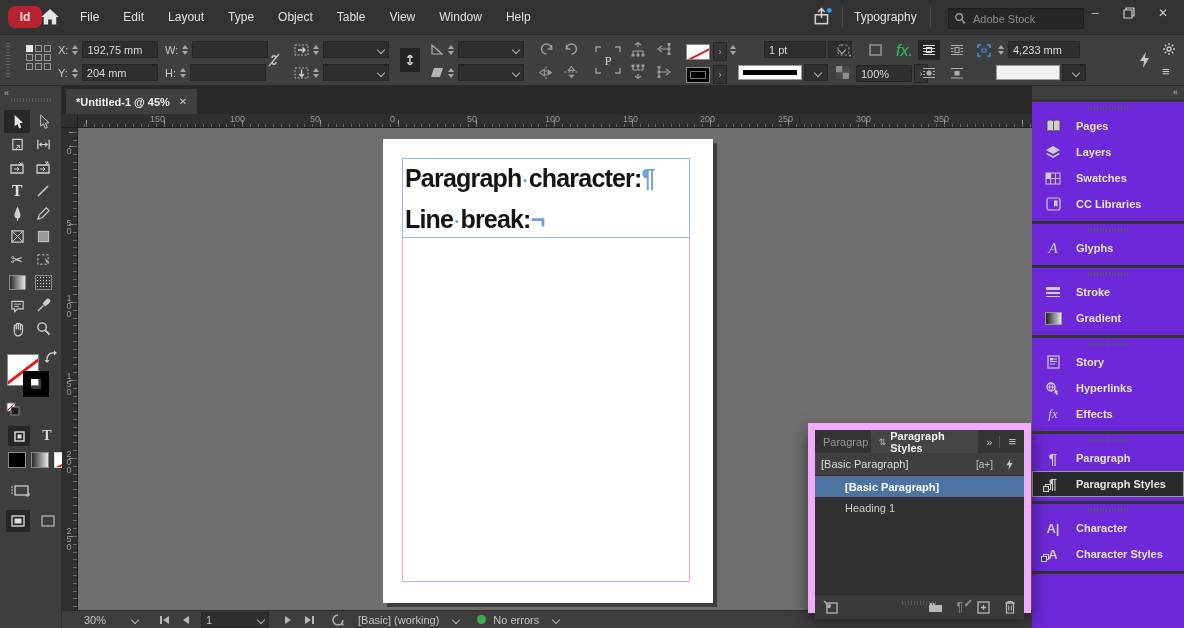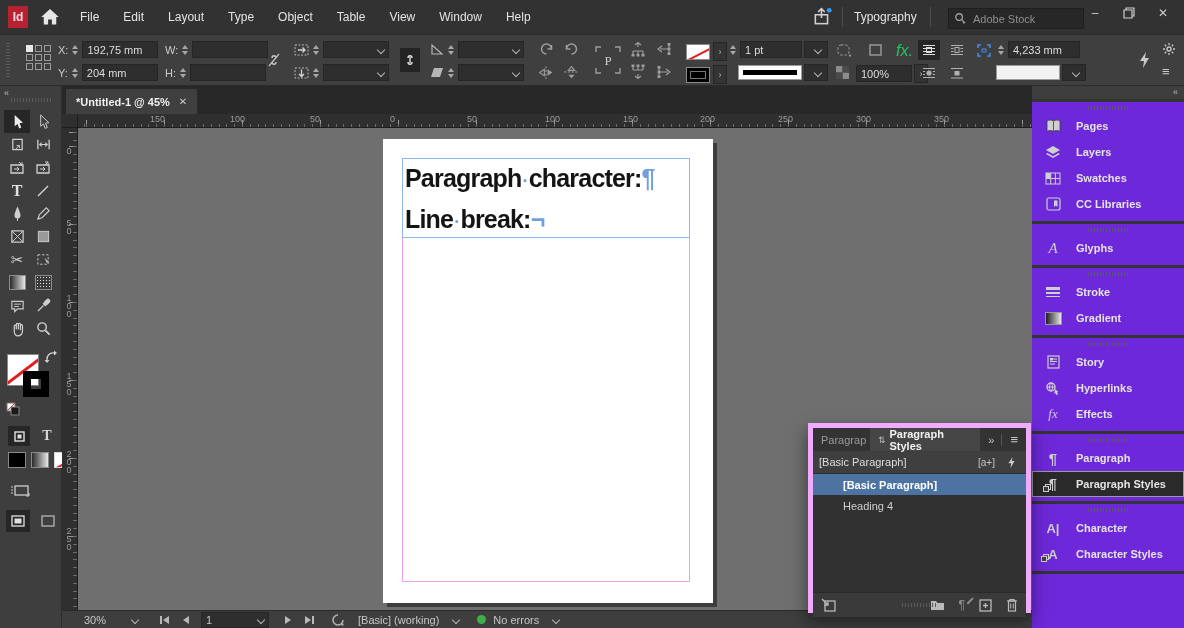--- a/index.html
+++ b/index.html
@@ -4,21 +4,21 @@
 <style>
   html,body{margin:0;padding:0;background:#222;}
   #app{position:relative;width:1184px;height:628px;background:#3e3e3e;
        font-family:"Liberation Sans",sans-serif;overflow:hidden;color:#d6d6d6;}
   .a{position:absolute;}
   .row{display:flex;align-items:center;}
   svg{display:block;}
   
   #menubar{left:0;top:0;width:1184px;height:34px;background:#323232;}
   .menuitem{font-size:12px;color:#e3e3e3;padding:0 12px;line-height:34px;cursor:default;}
-  #logo{left:8px;top:6px;width:20px;height:22px;background:#b8212f;border-radius:0;
+  #logo{left:8px;top:6px;width:34px;height:22px;background:#b8212f;border-radius:7px;
         color:#ffd9dd;font-weight:bold;font-size:12px;display:flex;align-items:center;justify-content:center;}
   .winbtn{width:34px;height:26px;top:0;display:flex;align-items:center;justify-content:center;color:#cfcfcf;font-size:12px;}
   .sep-v{width:1px;height:20px;background:#4d4d4d;top:7px;}
   #searchbox{left:948px;top:8px;width:124px;height:19px;background:#272727;border:1px solid #1f1f1f;
              display:flex;align-items:center;padding:0 5px;gap:4px;}
   #searchbox input{background:transparent;border:none;outline:none;color:#bbb;font-size:11px;width:90px;
                    font-family:"Liberation Sans",sans-serif;}
   #searchbox input::placeholder{color:#8f8f8f;}
   
   #controlbar{left:0;top:34px;width:1184px;height:52px;background:#3f3f3f;border-top:1px solid #2b2b2b;border-bottom:1px solid #2b2b2b;box-sizing:border-box;}
@@ -77,21 +77,21 @@
              justify-content:space-between;padding:0 4px;}
   
   #dock{left:1032px;top:86px;width:152px;height:542px;background:#343434;}
   .dockgroup{background:#6d28d9;margin-bottom:3px;padding:2px 0 4px 0;}
   .dockgroup .grip{width:40px;margin:2px auto 3px auto;}
   .dockitem{display:flex;align-items:center;height:26px;padding-left:10px;gap:12px;}
   .dockitem .dicon{width:22px;display:flex;justify-content:center;color:#cfcfcf;flex:none;}
   .dockitem .dlabel{font-size:11px;font-weight:bold;color:#e4e4e4;}
   .dockitem.active{background:#2a2a2a;outline:1px solid #9c9c9c;outline-offset:-1px;}
   
-  #stylespanel{left:808px;top:423px;width:223px;height:190px;background:#5eead4;border:5px solid #f0abfc;
+  #stylespanel{left:808px;top:423px;width:223px;height:190px;background:#5eead4;border:7px solid #f0abfc;
                box-shadow:0 8px 16px rgba(0,0,0,.5);box-sizing:border-box;}
   #sp-tabs{height:23px;background:#333;display:flex;align-items:stretch;}
   .sp-tab{font-size:11px;display:flex;align-items:center;padding:0 8px;}
   .sp-tab.inactive{color:#9a9a9a;width:44px;overflow:hidden;white-space:nowrap;}
   .sp-tab.active{background:#454545;color:#f2f2f2;font-weight:bold;gap:4px;}
   #sp-namerow{height:23px;background:#3f3f3f;border-bottom:1px solid #2d2d2d;display:flex;align-items:center;
               font-size:11px;color:#ddd;padding:0 6px;box-sizing:border-box;}
   #sp-list{height:118px;background:#313131;}
   .sp-row{height:21px;display:flex;align-items:center;padding-left:30px;font-size:11px;color:#cfcfcf;}
   .sp-row.selected{background:#4d73a3;color:#fff;font-weight:bold;}
@@ -338,21 +338,21 @@
     <div class="a row" style="left:686px;top:30px;gap:3px;">
       <span class="swbtn" style="background:#000;box-shadow:inset 0 0 0 3px #000, inset 0 0 0 4px #777;"></span>
       <span class="gt">›</span>
     </div>
 
     <div class="a row" style="left:728px;top:6px;gap:2px;">
       <span class="spn">
           <i class="u"></i>
           <i class="d"></i>
         </span>
-      <span class="fld" style="width:52px;">1 pt</span>
+      <span class="fld" style="width:52px;margin-left:24px;">1 pt</span>
       <span class="fld" style="width:14px;justify-content:center;">
           <span class="chev"></span>
         </span>
     </div>
     <div class="a row" style="left:738px;top:29px;gap:2px;">
       <span style="width:62px;height:13px;background:#fff;border:1px solid #9a9a9a;display:flex;align-items:center;">
           <span style="width:54px;height:5px;background:#000;margin:0 auto;"></span>
         </span>
       <span class="fld" style="width:14px;justify-content:center;">
           <span class="chev"></span>
@@ -830,21 +830,21 @@
       <span>[Basic Paragraph]</span>
       <span style="margin-left:auto;display:flex;align-items:center;gap:12px;padding-right:4px;">
         <span style="font-size:10px;color:#c5c5c5;">[a+]</span>
         <svg width="9" height="13" viewBox="0 0 13 18">
             <path d="M8 1 L2 10 H6 L5 17 L11 7 H7 Z" fill="#c9c9c9"></path>
           </svg>
       </span>
     </div>
     <div id="sp-list">
       <div class="sp-row selected">[Basic Paragraph]</div>
-      <div class="sp-row">Heading 4</div>
+      <div class="sp-row">Heading 1</div>
     </div>
     <div id="sp-bottom">
       <span class="sp-ic">
           <svg width="15" height="14" viewBox="0 0 15 14">
             <rect x="4" y="3" width="10" height="10" fill="none" stroke="#b9b9b9" stroke-width="1.3"></rect>
             <path d="M1 1 L7 7 M7 3.5 V7 H3.5" fill="none" stroke="#b9b9b9" stroke-width="1.3"></path>
           </svg>
         </span>
       <span style="margin-left:auto;display:flex;align-items:center;gap:14px;">
         <span class="sp-ic">

